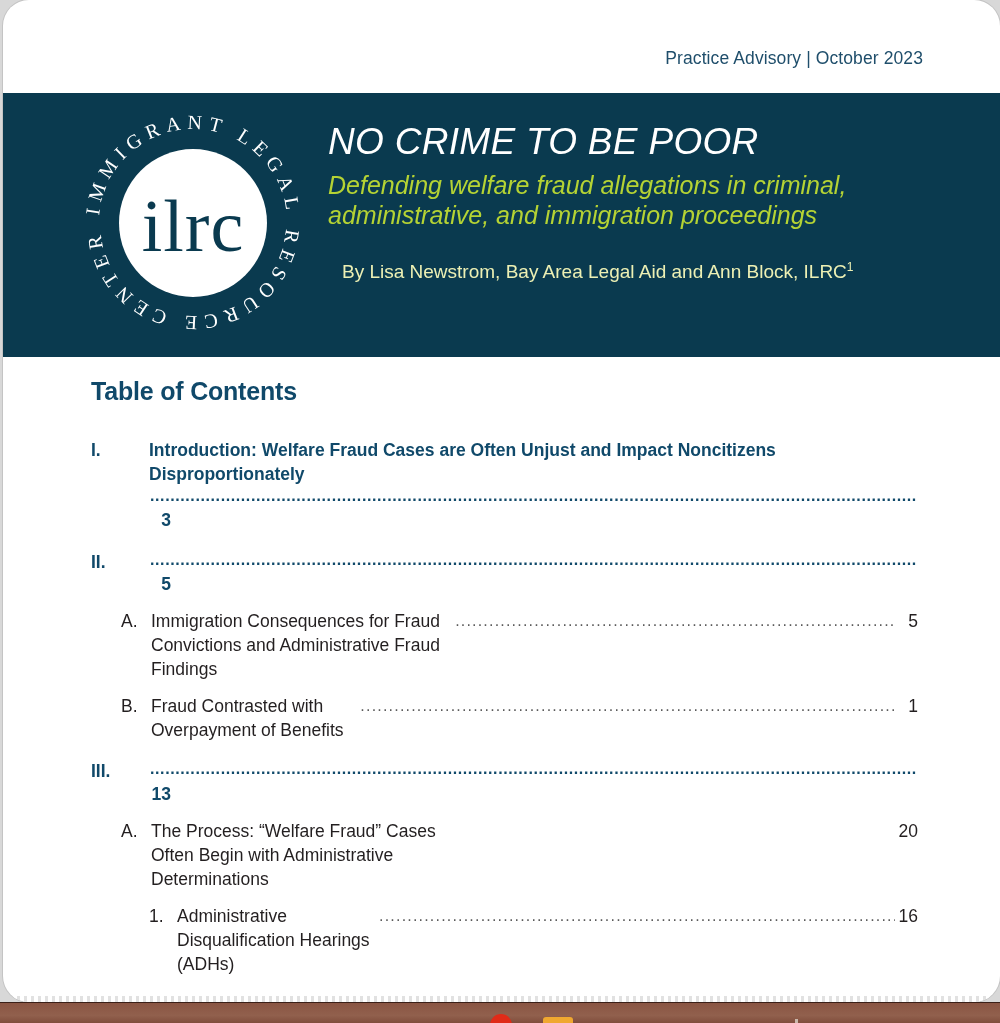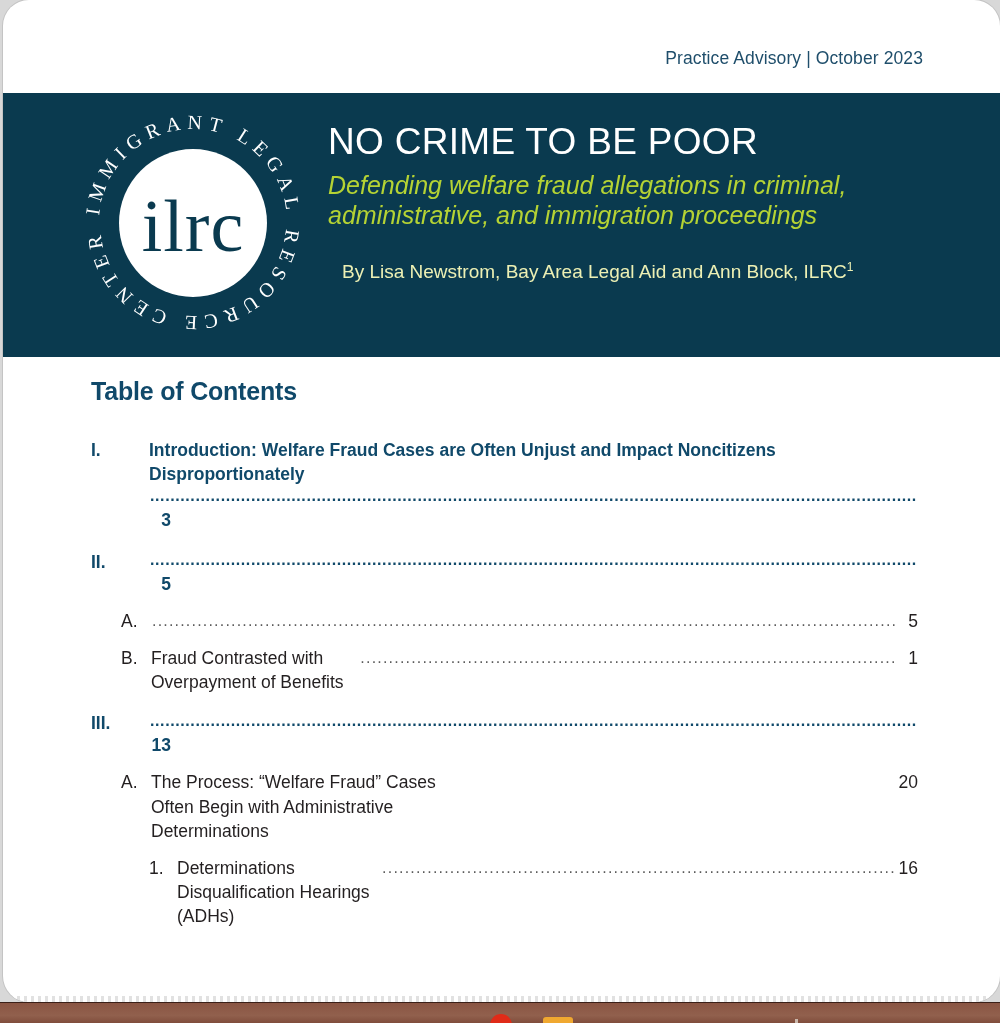--- a/index.html
+++ b/index.html
@@ -72,20 +72,21 @@
     right: 20px;
   }
   #doc-title {
     font-size: 37px;
     line-height: 1.06;
     color: #ffffff;
     letter-spacing: .3px;
     font-weight: 400;
     margin: 0;
     padding-top: 4px;
+    font-style: italic;
   }
   #doc-subtitle {
     font-size: 25px;
     line-height: 1.18;
     color: #b5d334;
     font-style: italic;
     font-weight: 400;
     margin: 10px 0 0 0;
     max-width: 580px;
   }
@@ -291,20 +292,21 @@
           <div class="toc-row lvl1">
             <span class="marker">II.</span>
             <span class="entry">
               <span class="leader">........................................................................................................................................................................</span>
               <span class="page">5</span>
             </span>
           </div>
           <div class="toc-row lvl2">
             <span class="marker">A.</span>
             <span class="entry">
+              <span class="label">Immigration Consequences for Fraud Convictions and Administrative Fraud Findings</span>
               <span class="leader">........................................................................................................................................................................</span>
               <span class="page">5</span>
             </span>
           </div>
           <div class="toc-row lvl2">
             <span class="marker">B.</span>
             <span class="entry">
               <span class="label">Fraud Contrasted with Overpayment of Benefits</span>
               <span class="leader">........................................................................................................................................................................</span>
               <span class="page">1</span>
@@ -321,21 +323,21 @@
             <span class="marker">A.</span>
             <span class="entry">
               <span class="label">The Process: “Welfare Fraud” Cases Often Begin with Administrative Determinations</span>
               <span class="leader">........................................................................................................................................................................</span>
               <span class="page">20</span>
             </span>
           </div>
           <div class="toc-row lvl3">
             <span class="marker">1.</span>
             <span class="entry">
-              <span class="label">Determinations Disqualification Hearings (ADHs)</span>
+              <span class="label">Administrative Disqualification Hearings (ADHs)</span>
               <span class="leader">........................................................................................................................................................................</span>
               <span class="page">16</span>
             </span>
           </div>
         </div>
     </div>
 
     <div id="page-bottom-edge"></div>
   </div>
 

